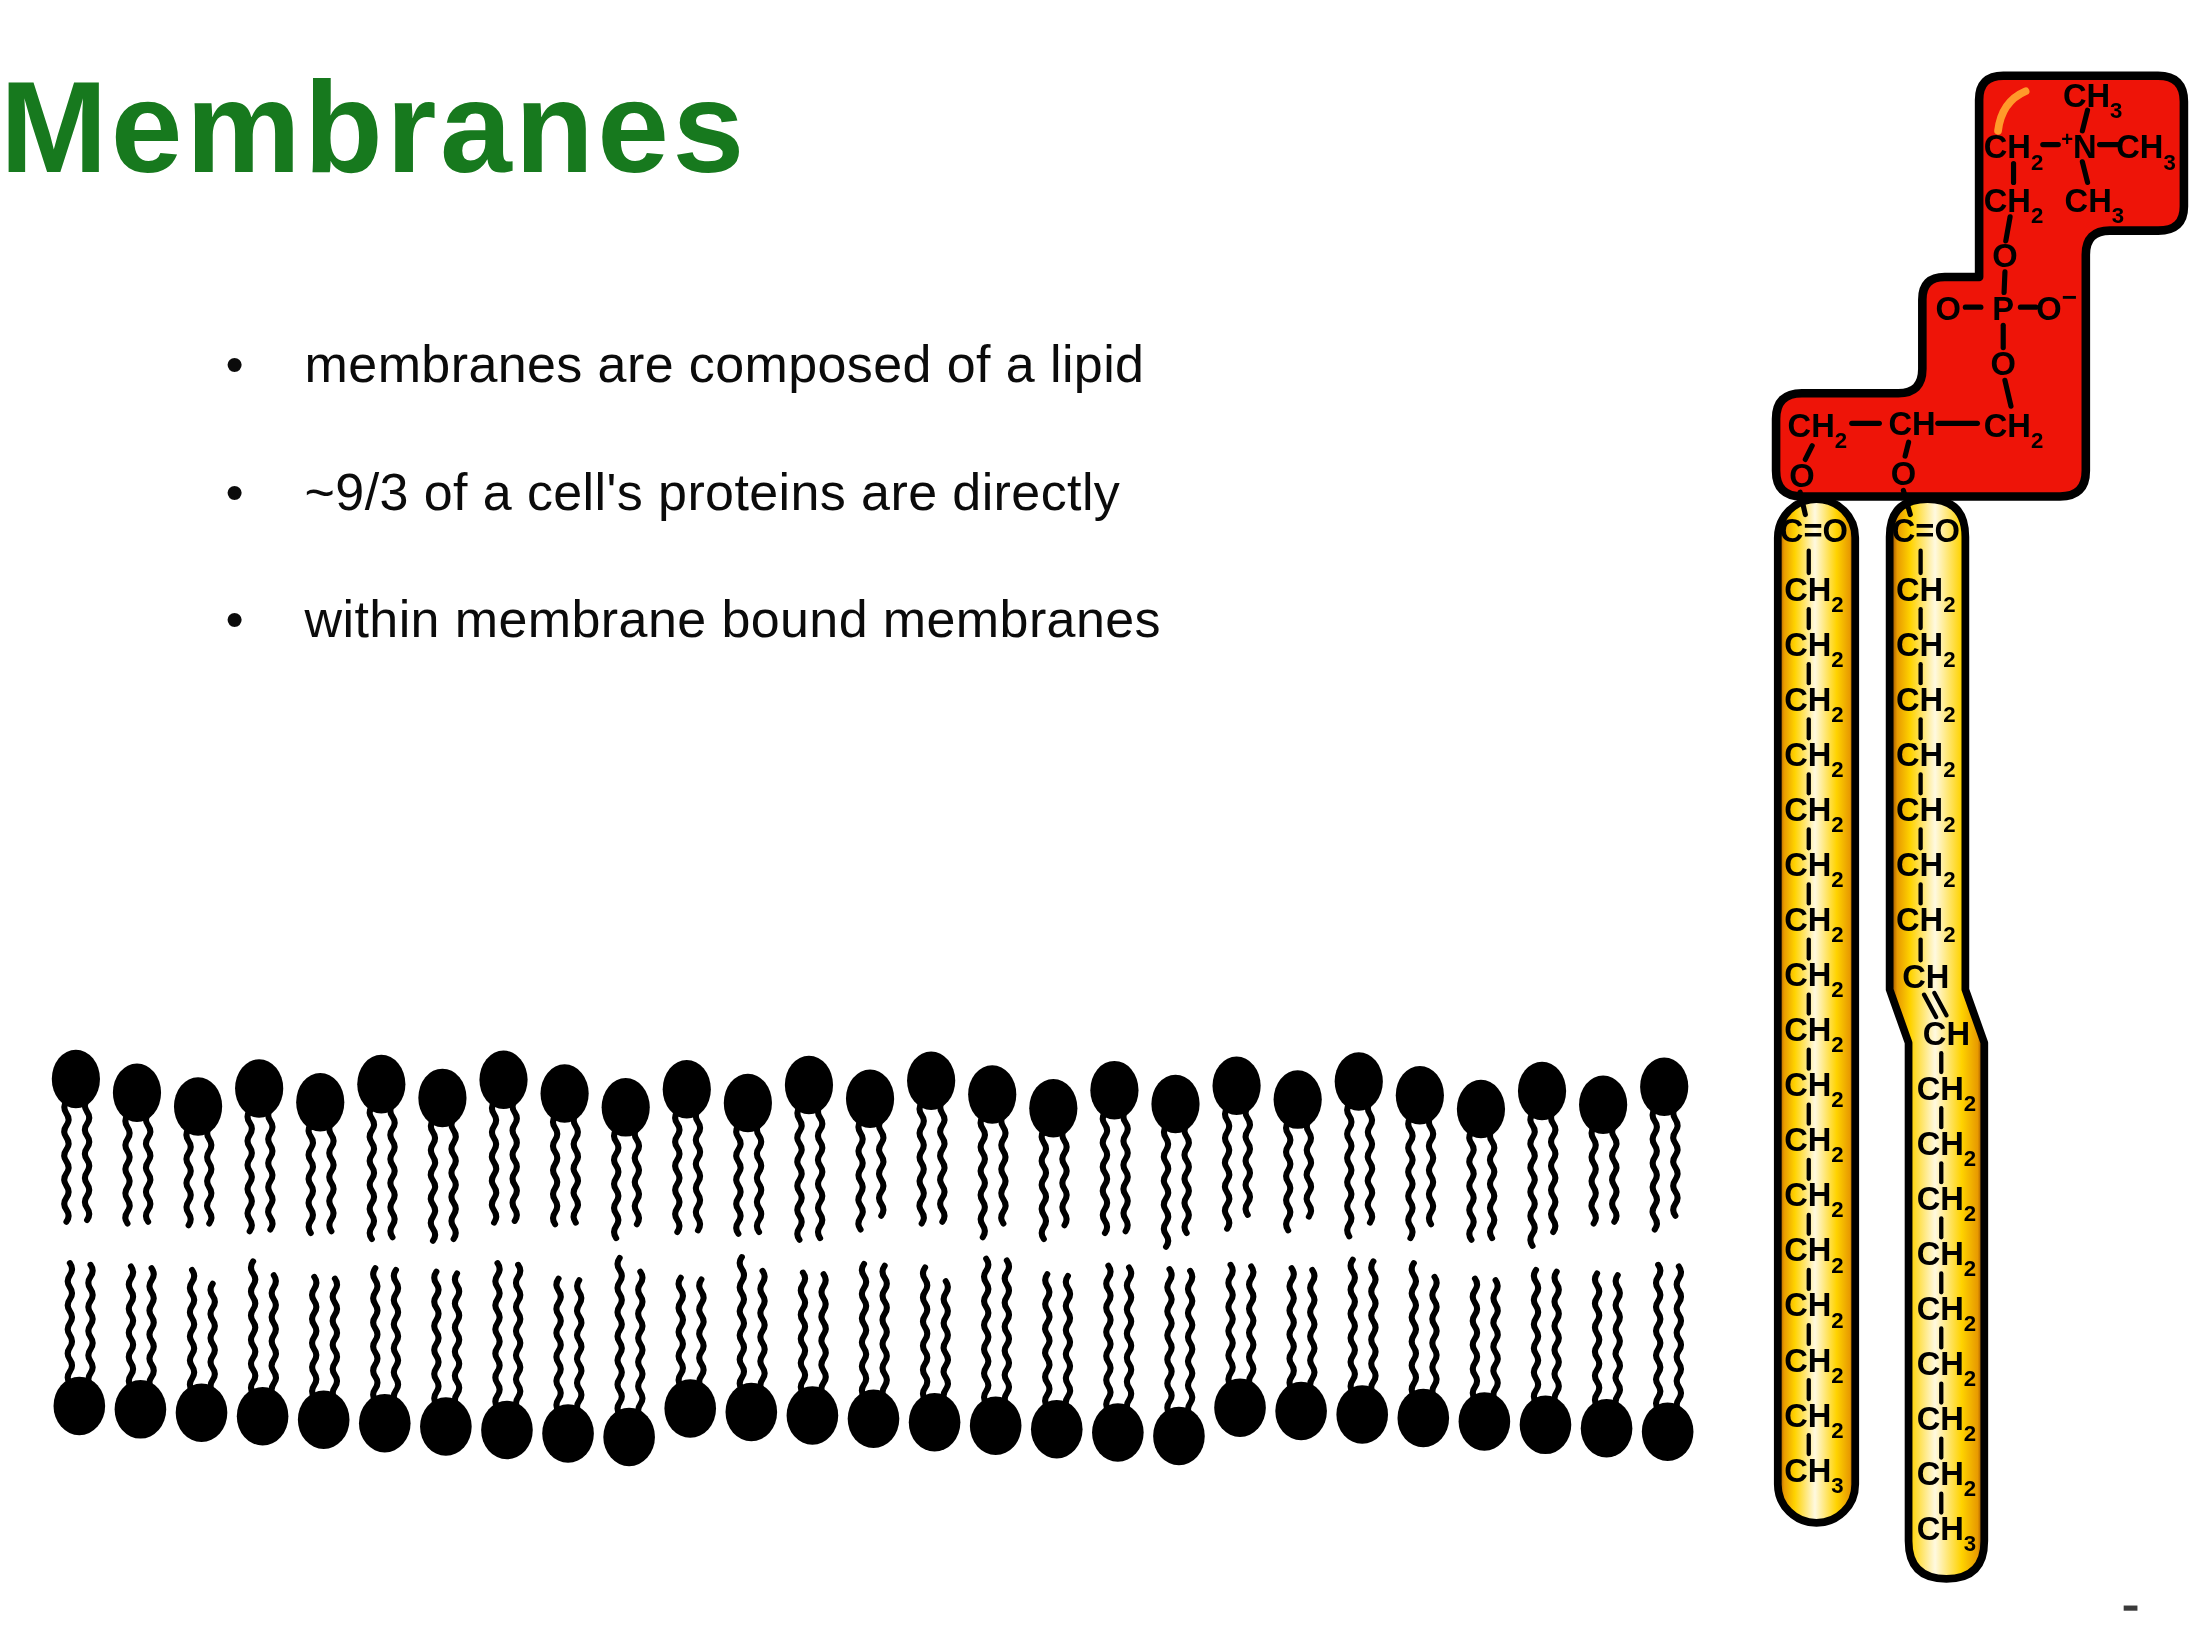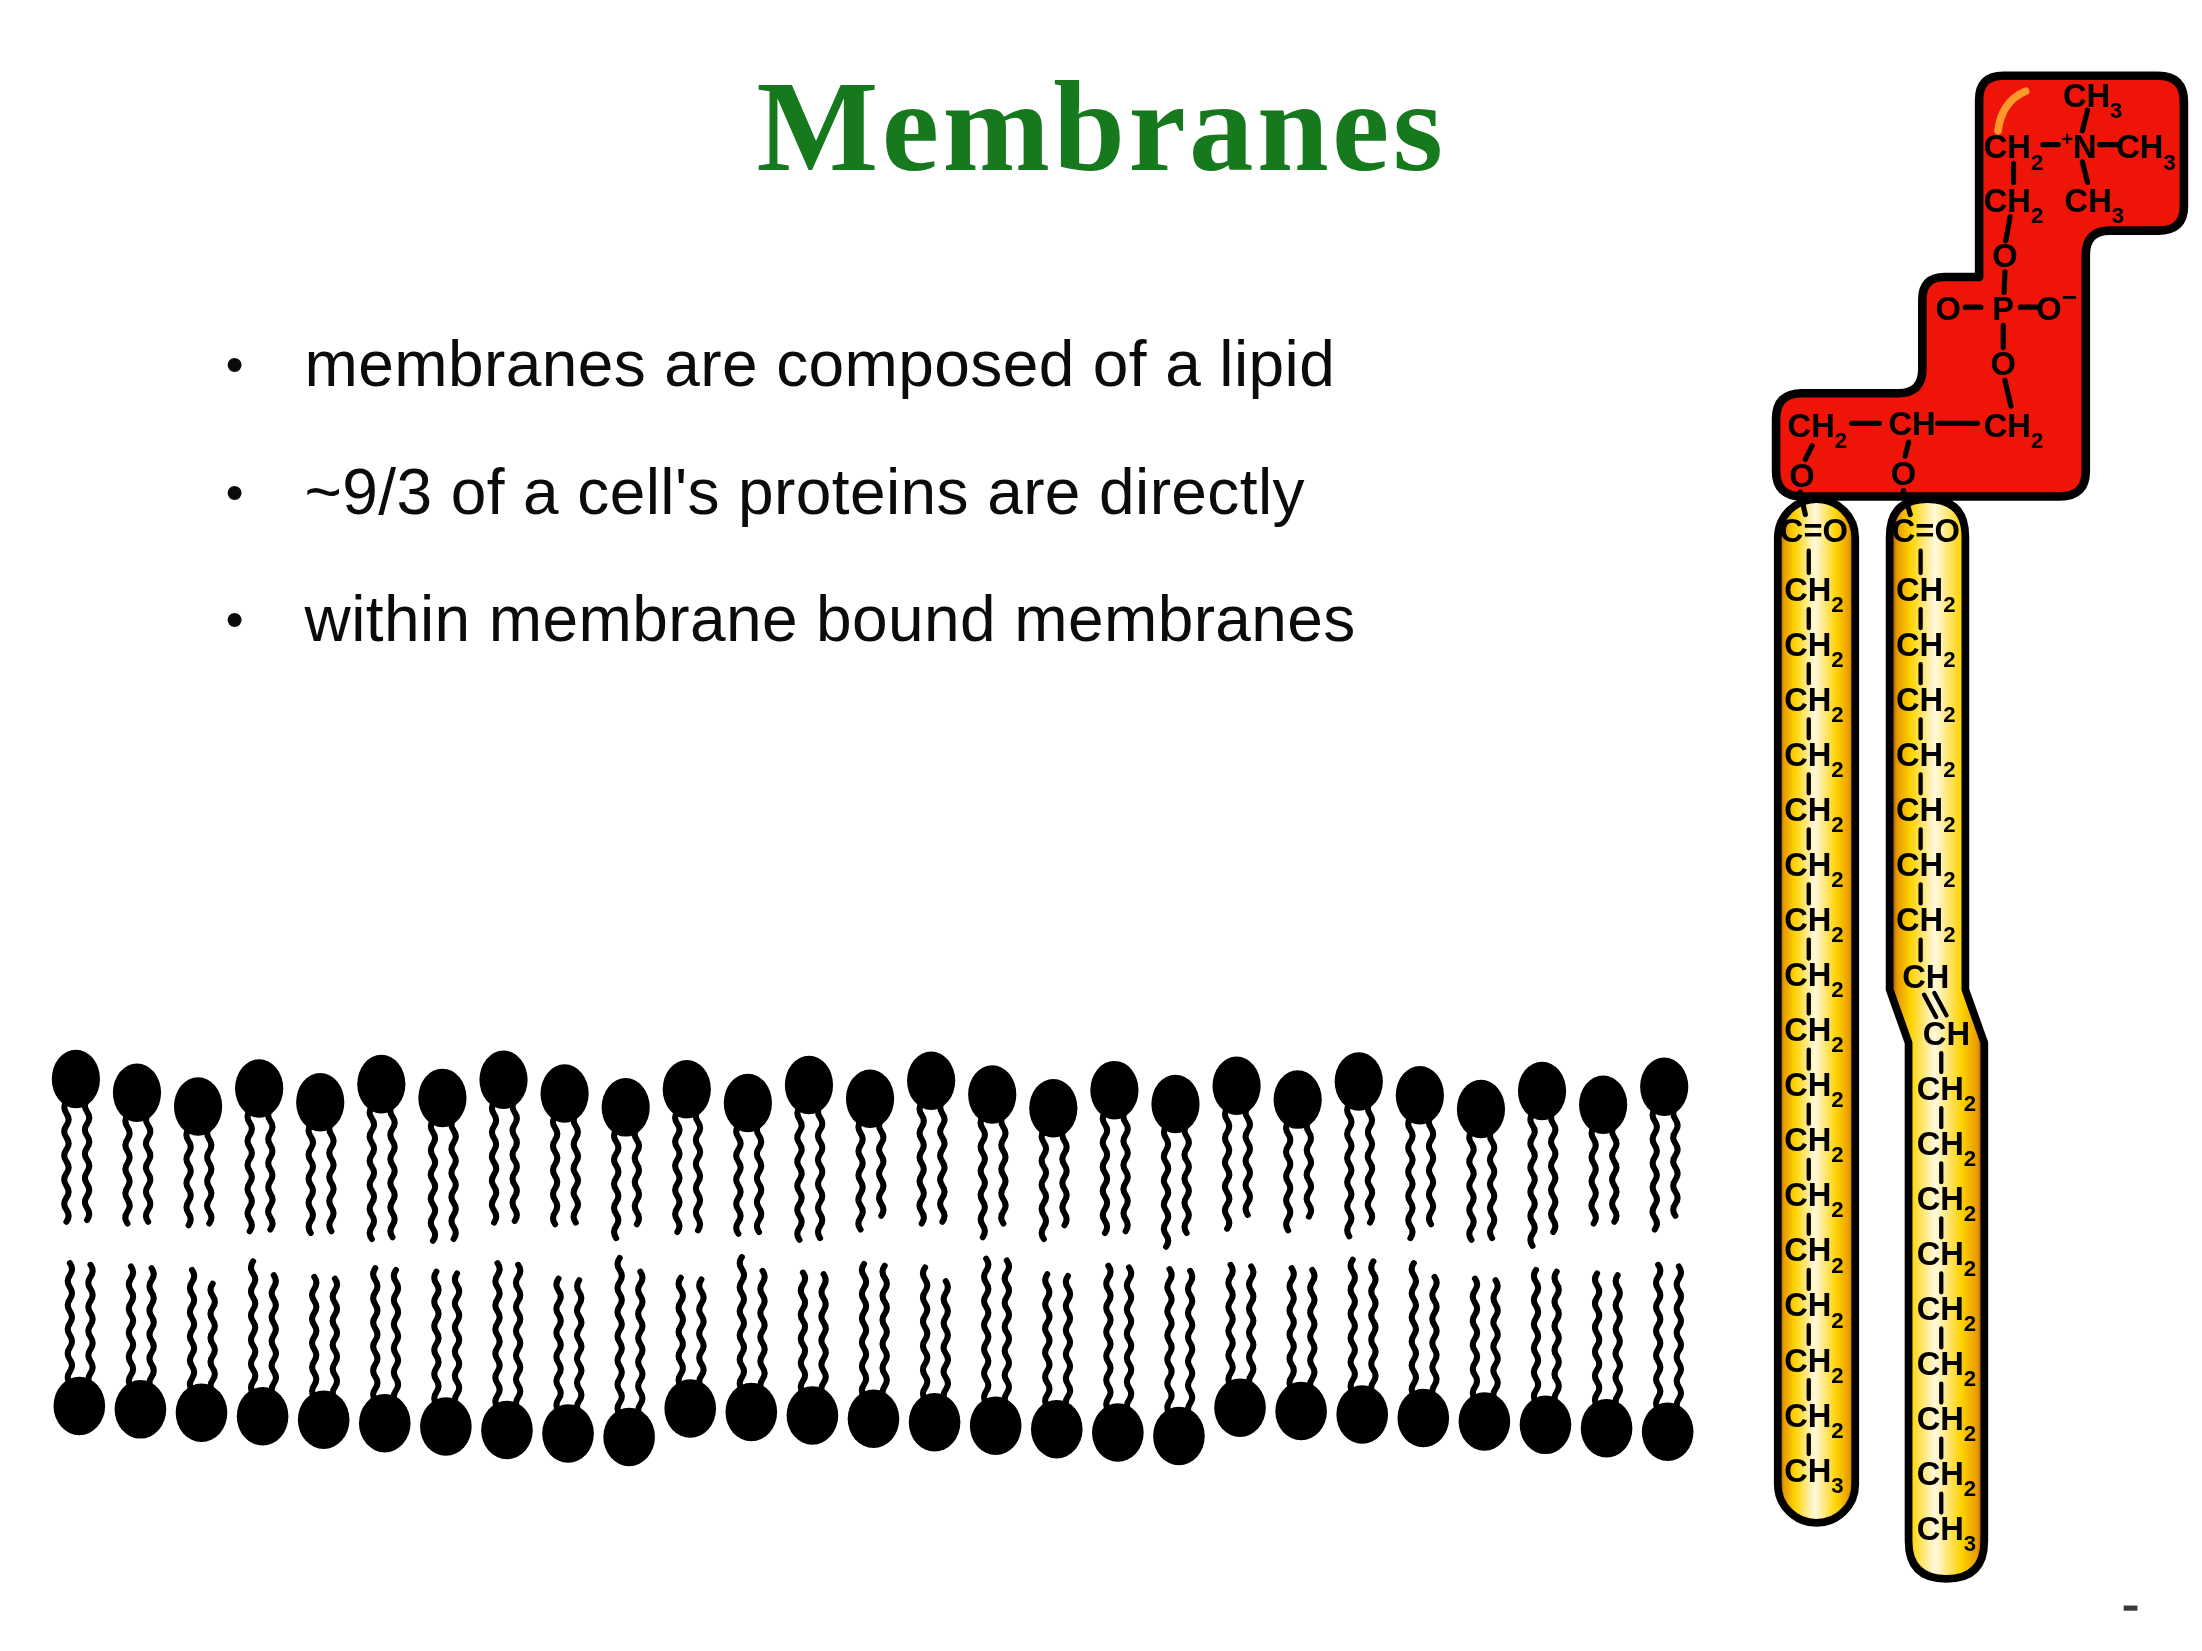--- a/index.html
+++ b/index.html
@@ -1,25 +1,25 @@
 <!DOCTYPE html>
 <html style="font-size:13.8px"><head>
 <meta charset="utf-8">
 <style>
   html,body{margin:0;padding:0;background:#ffffff;}
   .slide{position:relative;width:2203px;height:1652px;background:#ffffff;overflow:hidden;
          font-family:"Liberation Sans",sans-serif;}
-  .title{position:absolute;top:53px;left:0;width:2203px;text-align:center;
-         font-family:Liberation Serif, serif;font-weight:bold;font-size:129px;
+  .title{position:absolute;top:53px;left:0;width:2203px;
+         font-family:Liberation Sans, sans-serif;font-weight:bold;font-size:129px;
          letter-spacing:3.4px;color:#17791e;}
   .bullets{position:absolute;left:217px;top:311px;width:1256px;}
   .bullet{display:flex;align-items:flex-start;margin-bottom:20.6px;}
   .bullet .marker{flex:0 0 auto;width:79px;font-size:52px;line-height:107px;color:#0b0b0b;
                   text-align:left;padding-left:8.6px;}
-  .bullet .lines{font-size:64px;line-height:106px;color:#0b0b0b;letter-spacing:0.4px;}
+  .bullet .lines{font-size:52px;line-height:106px;color:#0b0b0b;letter-spacing:0.4px;}
   #figure-svg{position:absolute;left:0;top:0;width:2203px;height:1652px;}
 </style>
 </head>
 <body>
 
 <div class="slide">
 
   <div class="title">Membranes</div>
 
   <div class="bullets">

